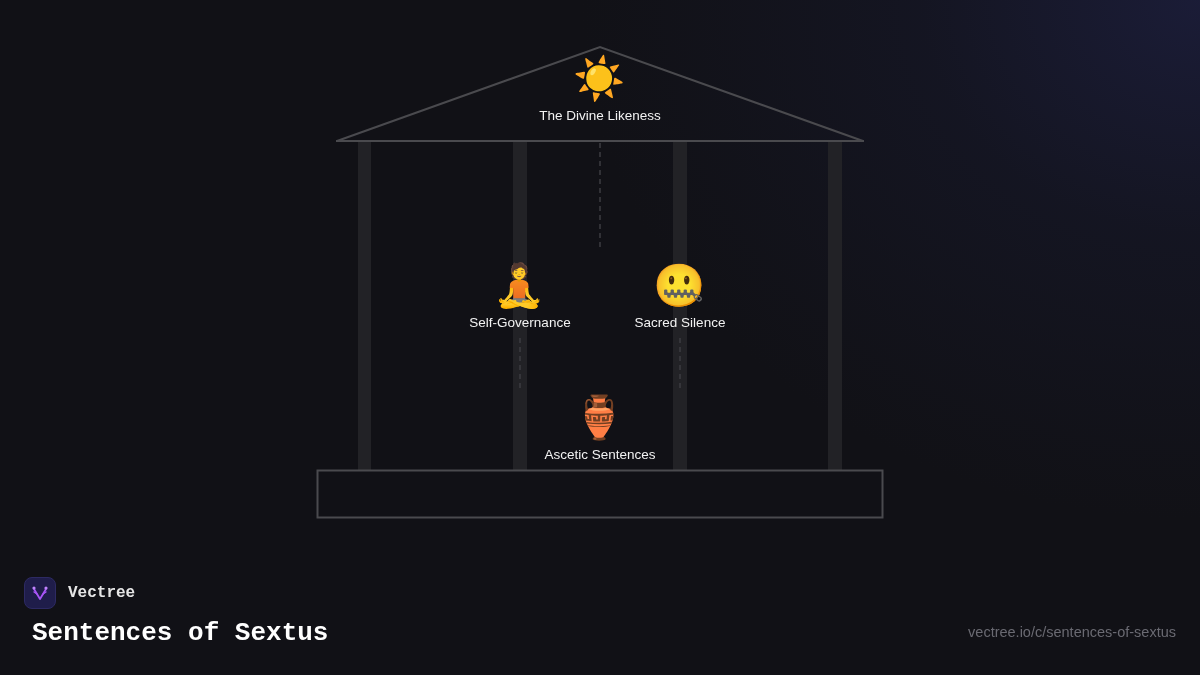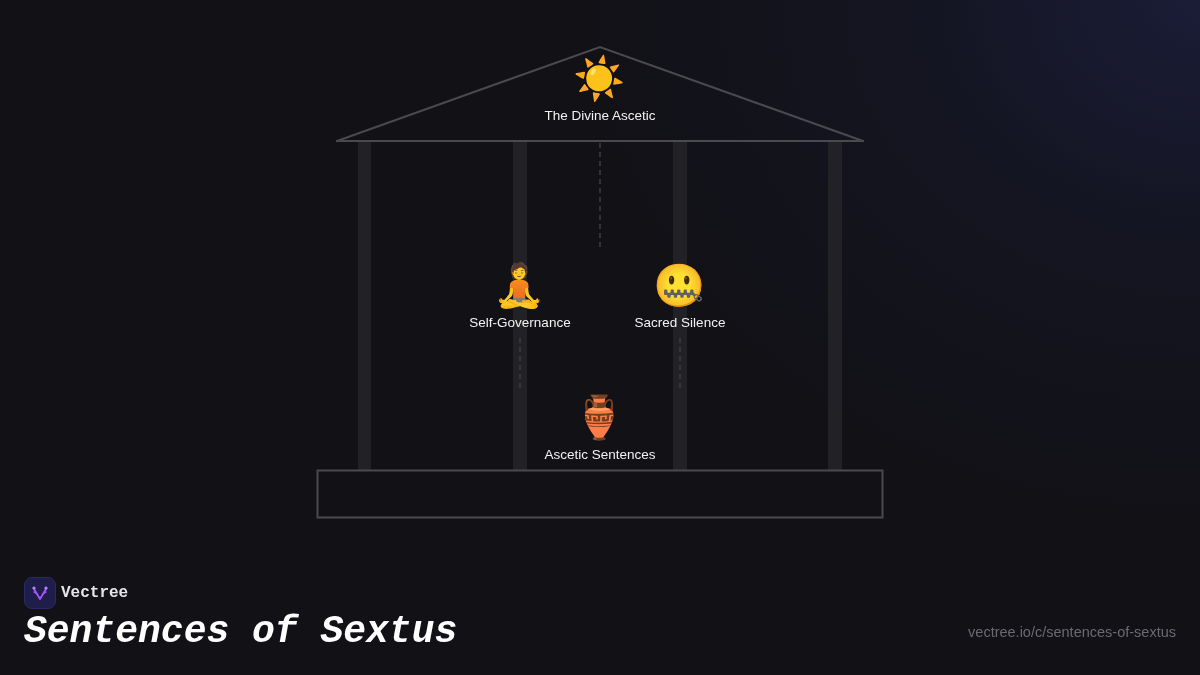--- a/index.html
+++ b/index.html
@@ -29,28 +29,27 @@
   }
   .brand {
     position: absolute; left: 24px; top: 577px; display: flex; align-items: center;
   }
   .brand-logo {
     width: 32px; height: 32px; border-radius: 8px;
     background: #1f1d4a; border: 1px solid #2d2a63; box-sizing: border-box;
     display: flex; align-items: center; justify-content: center;
   }
   .brand-name {
-    margin-left: 5px; color: #e6e6e6; font-size: 16px; font-weight: bold;
+    margin-left: 12px; color: #e6e6e6; font-size: 16px; font-weight: bold;
     font-family: "Liberation Mono", monospace;
   }
   .title {
-    position: absolute; left: 24px; top: 610px; margin: 0;
-    color: #ffffff; font-size: 38px; font-weight: bold; letter-spacing: 0px;
+    position: absolute; left: 24px; top: 610px; margin: 8px;
+    color: #ffffff; font-size: 26px; font-weight: bold; letter-spacing: 0px;
     font-family: "Liberation Mono", monospace;
-    font-style: italic;
   }
   .url {
     position: absolute; right: 24px; top: 624px;
     color: #6a6a72; font-size: 14.5px;
     font-family: Liberation Sans, sans-serif;
   }
 </style>
 </head>
 <body>
 
@@ -69,21 +68,21 @@
 
     <line x1="600" y1="143" x2="600" y2="250" stroke="#3c3c42" stroke-width="1.5" stroke-dasharray="5,4"></line>
     <line x1="520" y1="338" x2="520" y2="392" stroke="#3c3c42" stroke-width="1.5" stroke-dasharray="5,4"></line>
     <line x1="680" y1="338" x2="680" y2="392" stroke="#3c3c42" stroke-width="1.5" stroke-dasharray="5,4"></line>
 
     <rect x="317.5" y="470.5" width="565" height="47" fill="#111116" stroke="#4a4a4e" stroke-width="2"></rect>
   </svg>
 
   <div class="node" style="left:600px; top:54px;">
     <span class="emoji">☀️</span>
-    <span class="label">The Divine Ascetic</span>
+    <span class="label">The Divine Likeness</span>
   </div>
 
   <div class="node" style="left:520px; top:261px;">
     <span class="emoji">🧘</span>
     <span class="label">Self-Governance</span>
   </div>
 
   <div class="node" style="left:680px; top:261px;">
     <span class="emoji">🤐</span>
     <span class="label">Sacred Silence</span>

